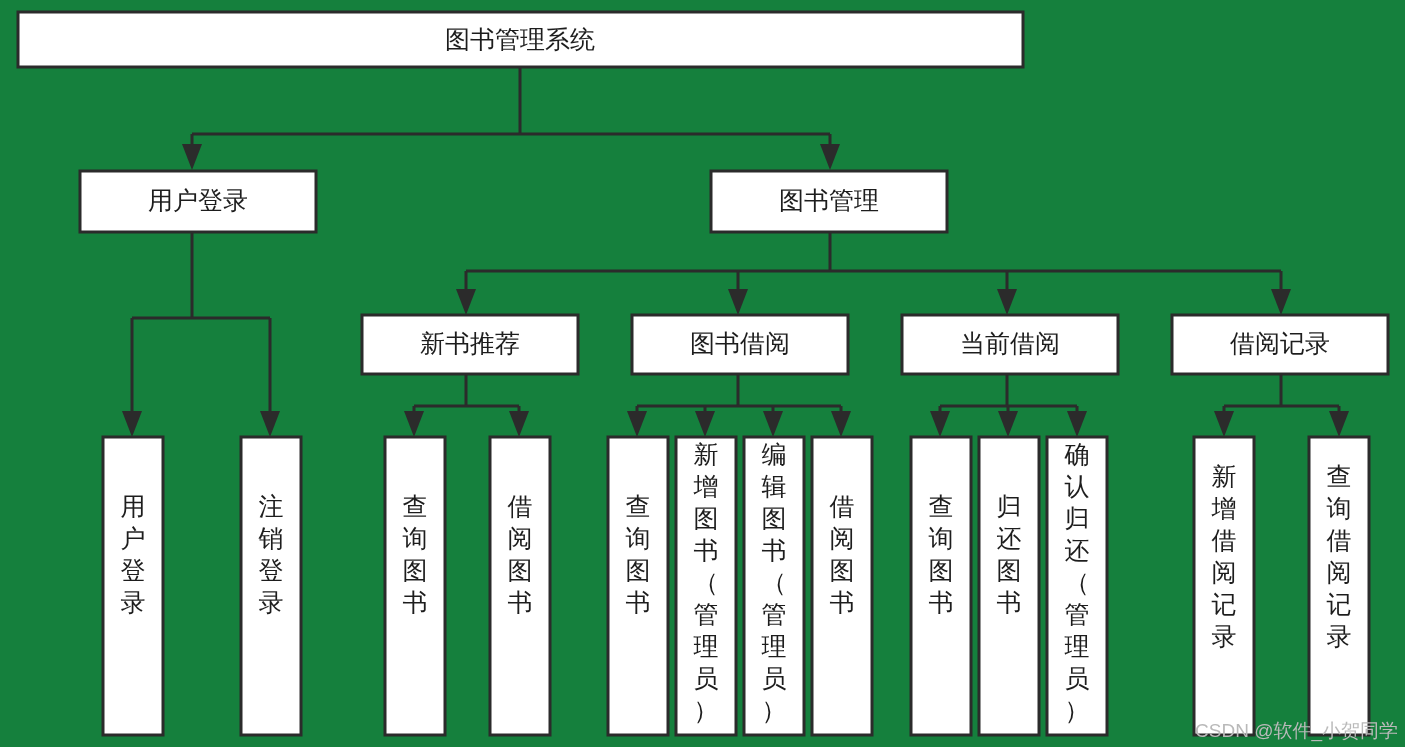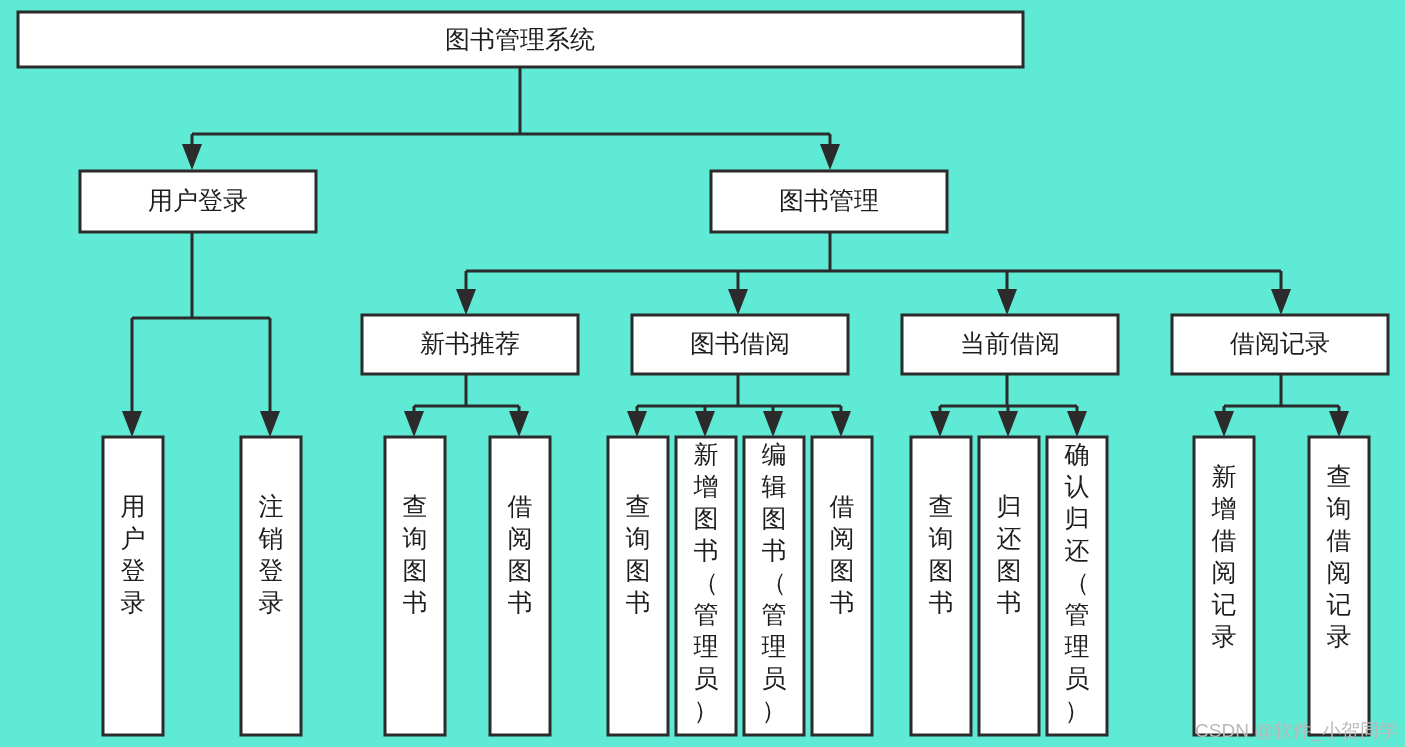--- a/index.html
+++ b/index.html
@@ -8,21 +8,21 @@
     padding: 0;
     background: #ffffff;
   }
   body {
     font-family: "Liberation Sans", "DejaVu Sans", sans-serif;
   }
   #diagram-root {
     position: relative;
     width: 1405px;
     height: 747px;
-    background: #5eead4;
+    background: #15803d;
     overflow: hidden;
   }
   svg.diagram-canvas {
     position: absolute;
     left: 0;
     top: 0;
     width: 1405px;
     height: 747px;
     display: block;
   }

